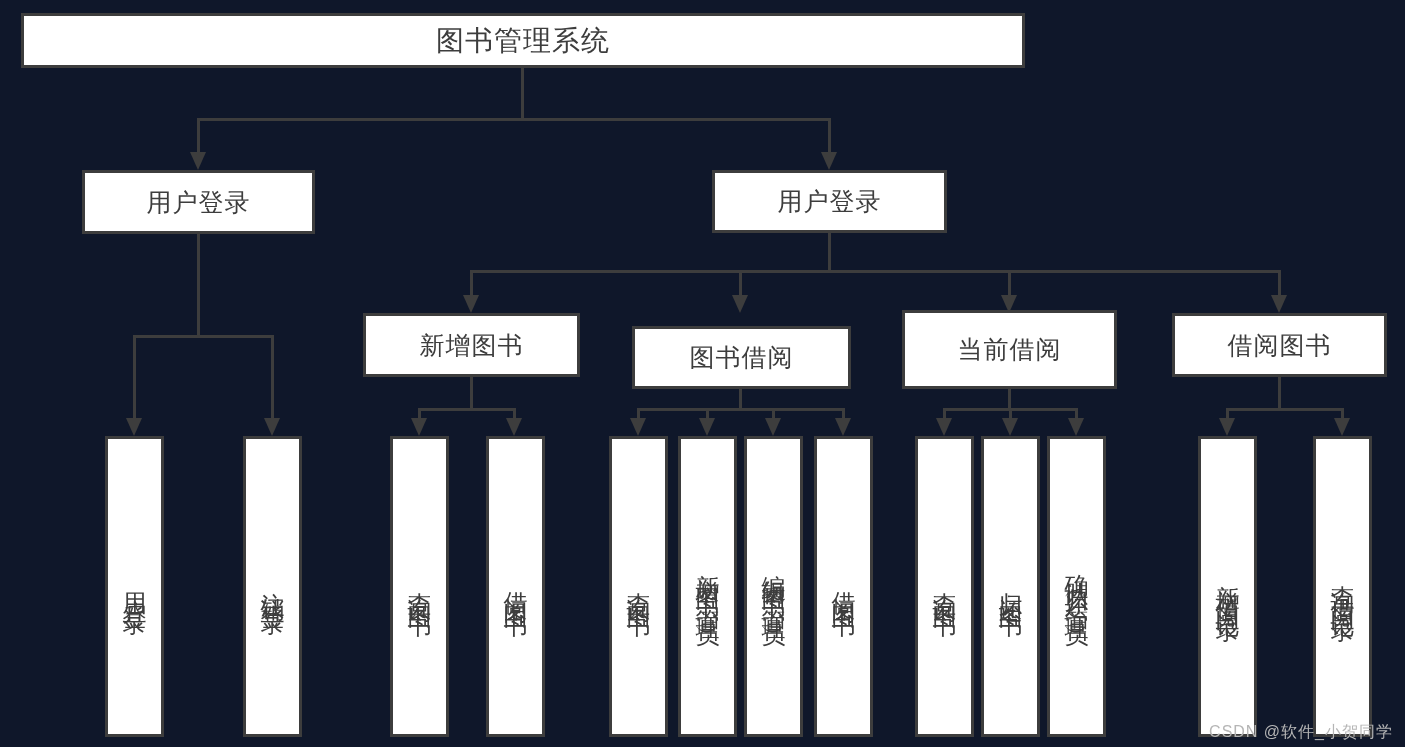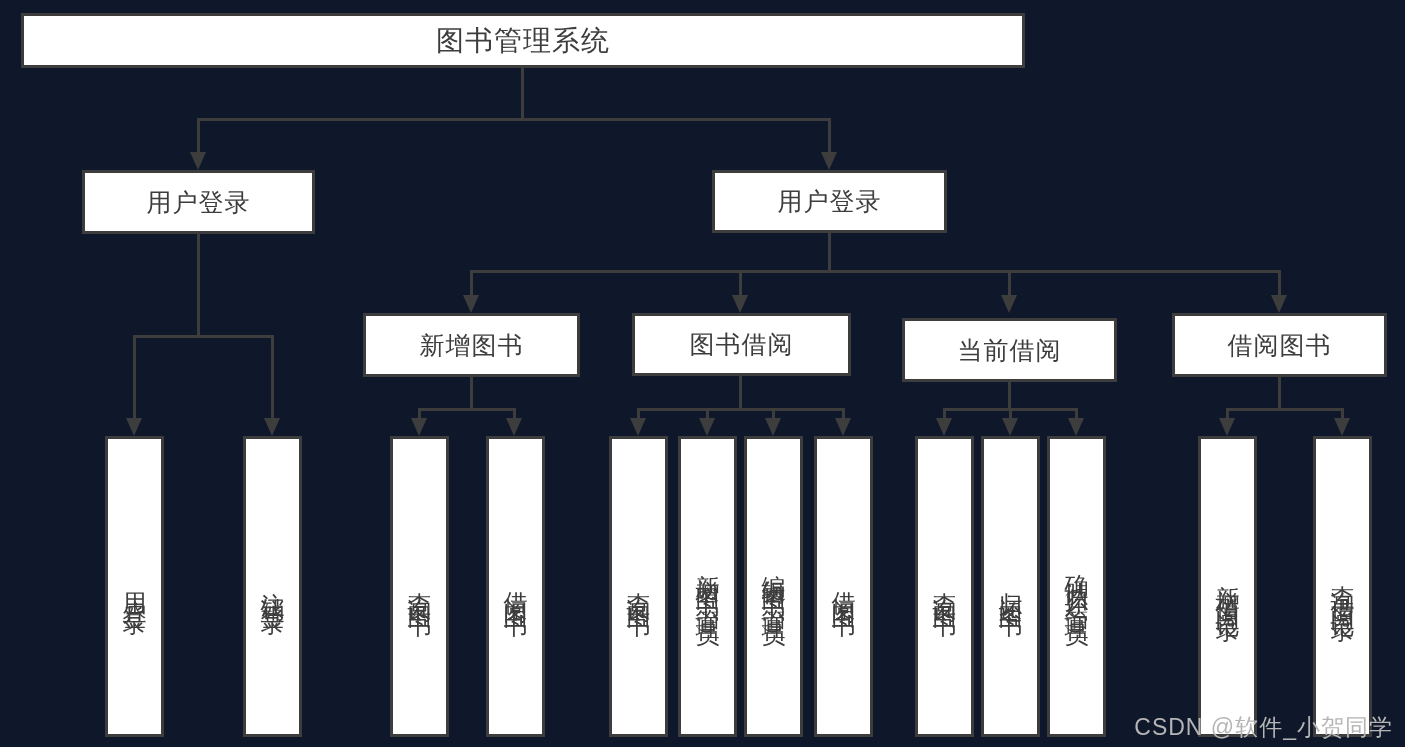--- a/index.html
+++ b/index.html
@@ -53,21 +53,21 @@
     width: 0; height: 0;
     border-left: 8px solid transparent;
     border-right: 8px solid transparent;
     border-top: 18px solid #3d3d3d;
     z-index: 1;
   }
   .watermark {
     position: absolute;
     right: 12px;
     bottom: 4px;
-    font-size: 23px;
+    font-size: 16px;
     color: #b5b5b5;
     letter-spacing: 1px;
     white-space: nowrap;
     z-index: 3;
   }
 </style>
 </head>
 <body>
 
 <div class="stage">
@@ -104,24 +104,24 @@
   <div class="vline" style="left:739px; top:270px; height:27px;"></div>
   <div class="arrow" style="left:732px; top:295px;"></div>
   <div class="vline" style="left:1008px; top:270px; height:27px;"></div>
   <div class="arrow" style="left:1001px; top:295px;"></div>
   <div class="vline" style="left:1278px; top:270px; height:27px;"></div>
   <div class="arrow" style="left:1271px; top:295px;"></div>
 
   <div class="hbox" style="left:363px; top:313px; width:217px; height:64px;">
     <span>新增图书</span>
   </div>
-  <div class="hbox" style="left:632px; top:313px; width:219px; height:63px;">
+  <div class="hbox" style="left:632px; top:326px; width:219px; height:63px;">
     <span>图书借阅</span>
   </div>
-  <div class="hbox" style="left:902px; top:318px; width:215px; height:64px;">
+  <div class="hbox" style="left:902px; top:310px; width:215px; height:79px;">
     <span>当前借阅</span>
   </div>
   <div class="hbox" style="left:1172px; top:313px; width:215px; height:64px;">
     <span>借阅图书</span>
   </div>
 
   <div class="vline" style="left:470px; top:377px; height:31px;"></div>
   <div class="hline" style="left:418px; top:408px; width:98px;"></div>
   <div class="vline" style="left:418px; top:408px; height:13px;"></div>
   <div class="arrow" style="left:411px; top:418px;"></div>

